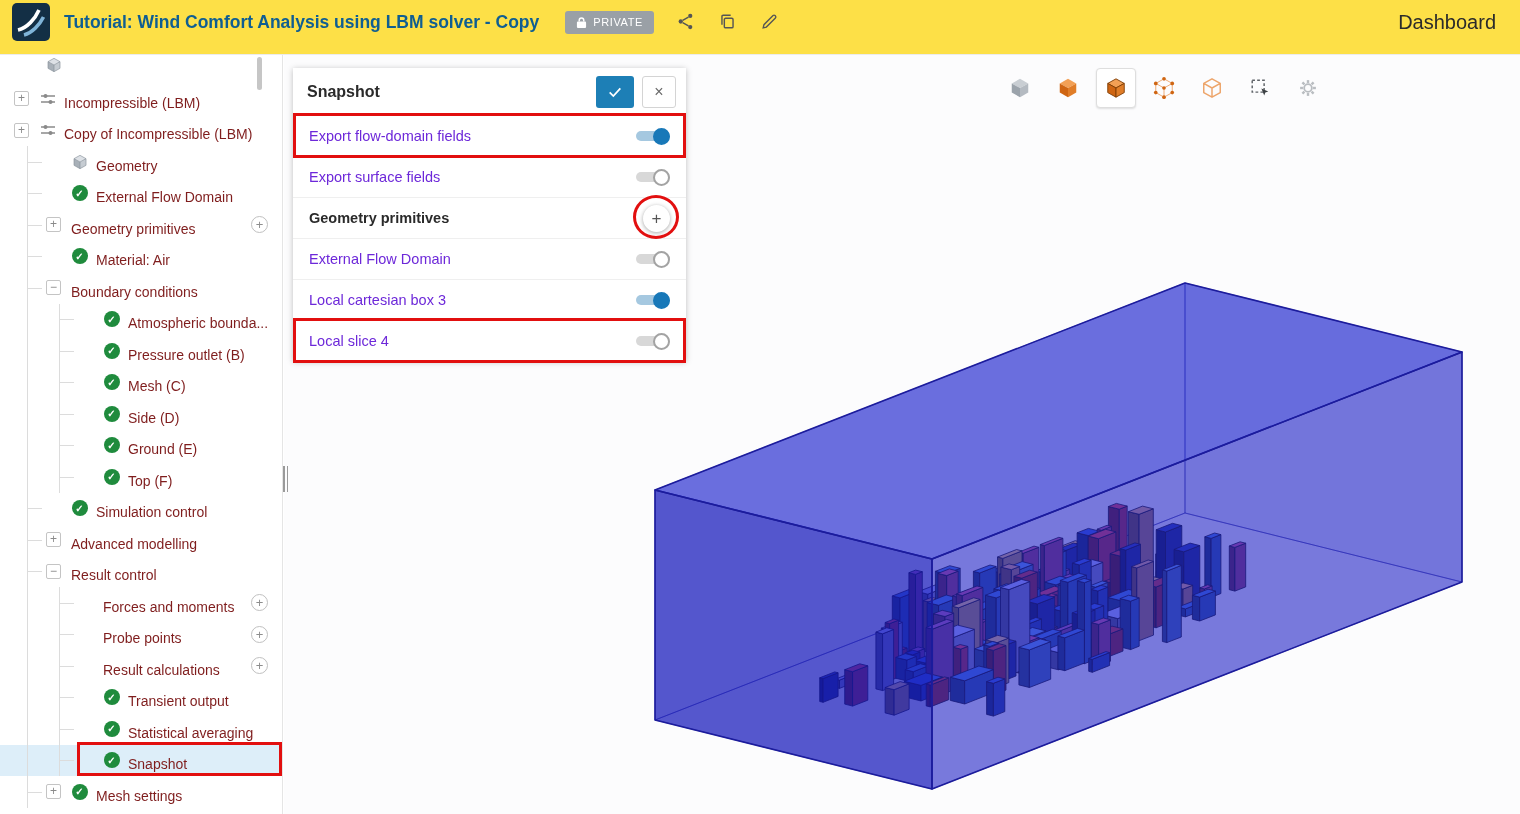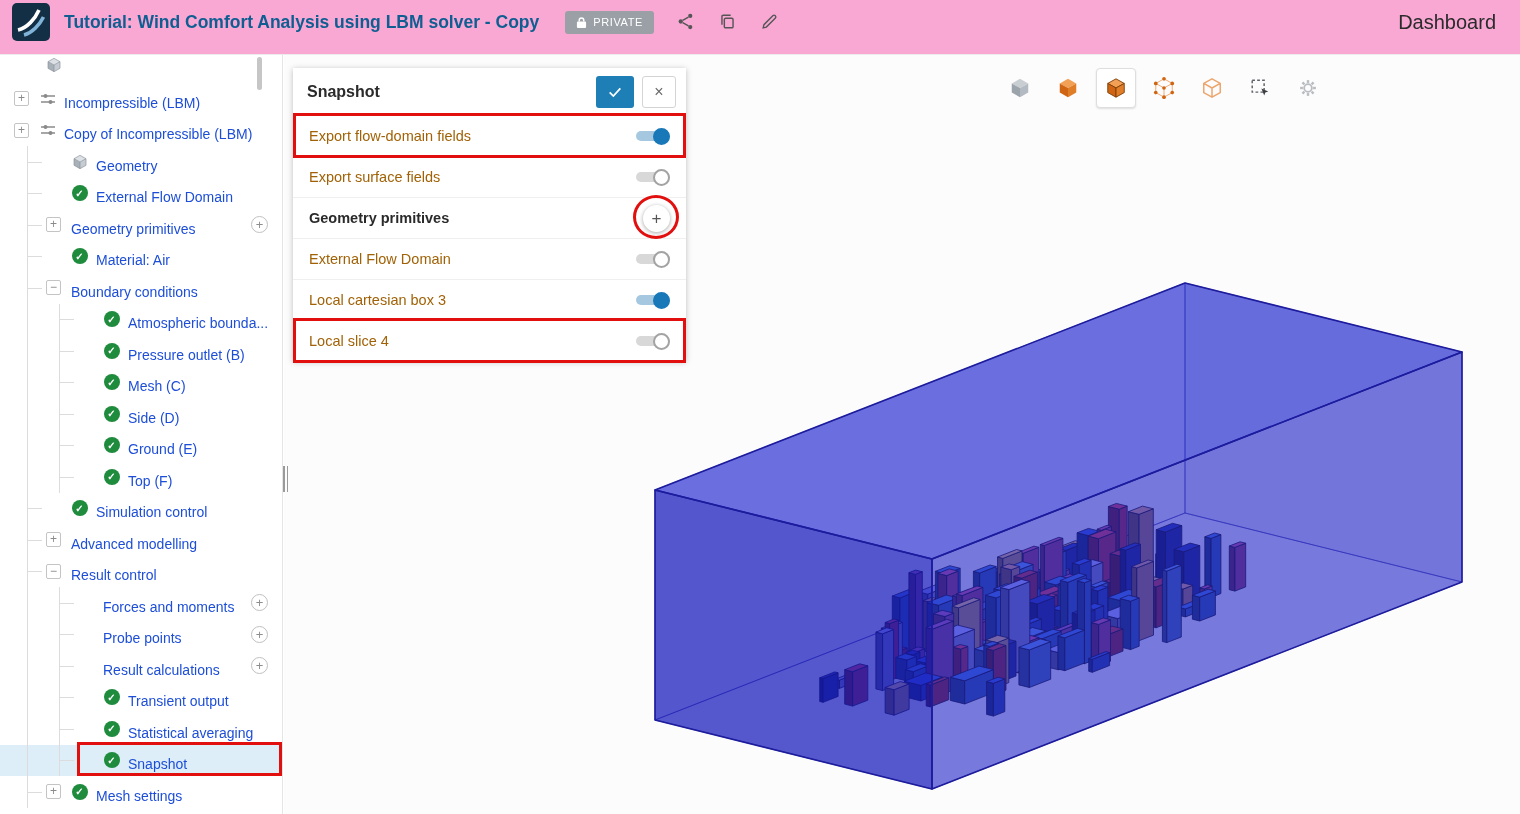--- a/index.html
+++ b/index.html
@@ -1,21 +1,21 @@
 <!DOCTYPE html>
 <html><head>
 <meta charset="utf-8">
 <style>
   * { margin:0; padding:0; box-sizing:border-box; }
   html,body { width:1520px; height:814px; overflow:hidden; background:#fff;
               font-family:"Liberation Sans", sans-serif; }
   .app { position:relative; width:1520px; height:814px; overflow:hidden; background:#fff; }
 
   
-  header { position:absolute; top:0; left:0; right:0; height:55px; background:#f9a8d4;
+  header { position:absolute; top:0; left:0; right:0; height:55px; background:#fde047;
            border-bottom:1px solid #ececec; display:flex; align-items:center;
            padding:0 24px 10px 12px; gap:14px; z-index:15; }
   .logo { width:38px; height:38px; flex:none; cursor:pointer; }
   .title { font-size:17.5px; font-weight:bold; color:#0f5e92; white-space:nowrap; }
   .badge { display:inline-flex; align-items:center; gap:6px; background:#9aa0a6; color:#fff;
            font-size:11px; font-weight:normal; letter-spacing:.6px; padding:5px 11px;
            border-radius:3px; margin-left:12px; }
   .hdr-icon { width:20px; height:20px; margin-left:8px; cursor:pointer; display:inline-flex; }
   .spacer { flex:1; }
   .dashboard { font-size:20px; color:#2b2b2b; cursor:pointer; text-decoration:none; }
@@ -36,21 +36,21 @@
                        border-top:1px solid #dcdcdc; }
   .expander { width:15px; height:15px; flex:none; border:1px solid #c4c4c4; background:#fff;
               color:#8a8a8a; font-size:12px; line-height:12px; text-align:center;
               border-radius:2px; margin-right:10px; cursor:pointer; }
   .expander.blank { border:none; background:transparent; cursor:default; }
   .t-icon { width:17px; height:17px; flex:none; margin-right:8px; display:flex;
             align-items:center; justify-content:center; }
   .check { width:16px; height:16px; border-radius:50%; background:#1f8b3d; color:#fff;
            font-size:10px; font-weight:bold; display:flex; align-items:center;
            justify-content:center; }
-  .tree-label { font-size:14px; color:#1d4ed8; white-space:nowrap;margin-top:8px; }
+  .tree-label { font-size:14px; color:#7f1d1d; white-space:nowrap;margin-top:8px; }
   .add-mini { position:absolute; right:14px; width:17px; height:17px; border:1px solid #c0c0c0;
               border-radius:50%; color:#8d8d8d; font-size:13px; line-height:15px;
               text-align:center; background:#fff; cursor:pointer; }
 
   
   .viewport { position:absolute; left:284px; top:55px; right:0; bottom:0; background:#fcfcfd; }
   #scene { position:absolute; left:0; top:0; cursor:grab; }
   .vp-toolbar { position:absolute; left:716px; top:13px; display:flex; gap:8px; z-index:10; }
   .vp-btn { width:40px; height:40px; display:flex; align-items:center; justify-content:center;
             border-radius:4px; border:1px solid transparent; cursor:pointer; background:transparent; }
@@ -67,21 +67,21 @@
   .panel-header { height:47px; display:flex; align-items:center; padding:0 10px 0 14px; }
   .panel-title { flex:1; font-size:16px; font-weight:bold; color:#2a2a2a; }
   .btn-apply { width:38px; height:32px; background:#1d7fb6; border:none; border-radius:3px;
                display:flex; align-items:center; justify-content:center; margin-right:8px;
                cursor:pointer; }
   .btn-close { width:34px; height:32px; background:#fff; border:1px solid #d4d4d4;
                border-radius:3px; color:#6a6a6a; font-size:16px; display:flex;
                align-items:center; justify-content:center; cursor:pointer; }
   .panel-row { height:41px; display:flex; align-items:center; padding:0 16px;
                border-top:1px solid #efefef; }
-  .row-label { flex:1; font-size:14.5px; color:#a16207; }
+  .row-label { flex:1; font-size:14.5px; color:#6d28d9; }
   .row-label.bold { font-weight:bold; color:#2a2a2a; }
   .toggle { width:34px; height:17px; position:relative; cursor:pointer; flex:none; }
   .toggle .track { position:absolute; left:0; right:0; top:3.5px; height:10px; border-radius:5px;
                    background:#d8d8d8; }
   .toggle.on .track { background:#a5c8e0; }
   .toggle .knob { position:absolute; right:0; top:0; width:17px; height:17px; border-radius:50%;
                   background:#fff; border:2px solid #a3a3a3; }
   .toggle.on .knob { background:#1878b8; border-color:#1878b8; }
   .plus-btn { width:27px; height:27px; border-radius:50%; background:#fff; border:none;
               box-shadow:0 1px 4px rgba(0,0,0,.35); color:#555; font-size:17px;

